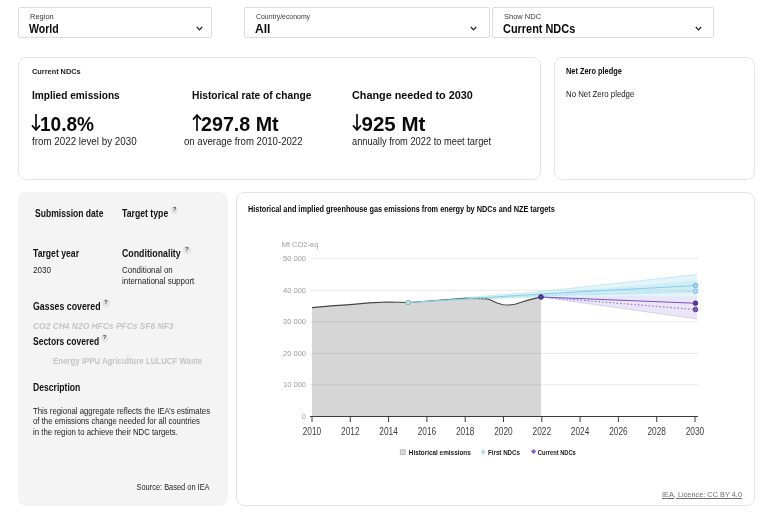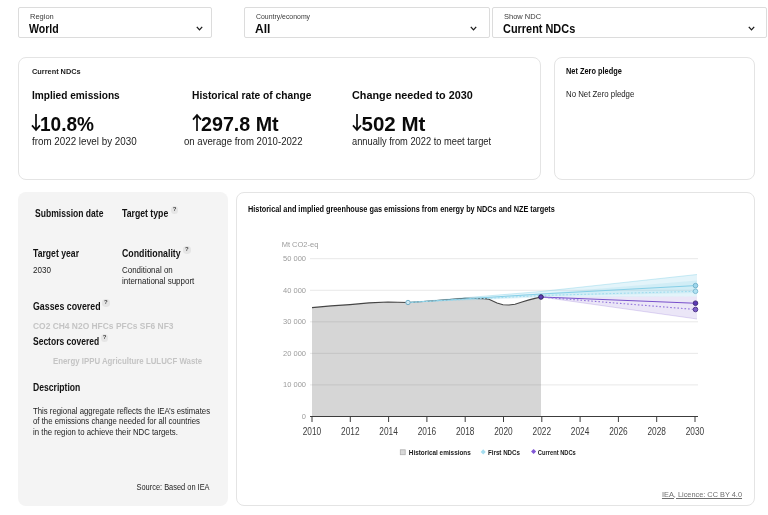--- a/index.html
+++ b/index.html
@@ -29,21 +29,21 @@
       <path d="M0.8 0.9 L3.5 3.9 L6.2 0.9" fill="none" stroke="#1a1a1a" stroke-width="1.3"></path>
     </svg>
 </div>
 <div class="sel" style="left:244px; width:246px;">
   <div class="lab"><span class="sx" style="transform:scaleX(.92)">Country/economy</span></div>
     <div class="val">All</div>
   <svg style="right:12px" width="7" height="5" viewBox="0 0 7 5">
       <path d="M0.8 0.9 L3.5 3.9 L6.2 0.9" fill="none" stroke="#1a1a1a" stroke-width="1.3"></path>
     </svg>
 </div>
-<div class="sel" style="left:492px; width:275px;">
+<div class="sel" style="left:492px; width:222px;">
   <div class="lab">Show NDC</div>
     <div class="val"><span class="sx" style="transform:scaleX(.91)">Current NDCs</span></div>
   <svg style="right:11px" width="7" height="5" viewBox="0 0 7 5">
       <path d="M0.8 0.9 L3.5 3.9 L6.2 0.9" fill="none" stroke="#1a1a1a" stroke-width="1.3"></path>
     </svg>
 </div>
 
 <div class="card" style="left:18px; top:57px; width:523px; height:123px;"></div>
 <div class="abs" style="left:31.5px; top:67px; font-size:8px; font-weight:bold; color:#1a1a1a;"><span class="sx" style="transform:scaleX(.92)">Current NDCs</span></div>
 <div class="hdr" style="left:32px; top:89px;"><span class="sx" style="transform:scaleX(.88)">Implied emissions</span></div>
@@ -53,38 +53,38 @@
     <path d="M5 1 V16.8 M1 12.4 L5 17 L9 12.4" fill="none" stroke="#0a0a0a" stroke-width="1.7"></path>
   </svg>
 <div class="big" style="left:40px; top:112px;"><span class="sx" style="transform:scaleX(.93)">10.8%</span></div>
 <svg class="abs" style="left:191.5px; top:112.5px;" width="10" height="19" viewBox="0 0 10 19">
     <path d="M5 18 V2.2 M1 6.6 L5 2 L9 6.6" fill="none" stroke="#0a0a0a" stroke-width="1.7"></path>
   </svg>
 <div class="big" style="left:200.8px; top:112px;"><span class="sx" style="transform:scaleX(.96)">297.8 Mt</span></div>
 <svg class="abs" style="left:352px; top:112.5px;" width="10" height="19" viewBox="0 0 10 19">
     <path d="M5 1 V16.8 M1 12.4 L5 17 L9 12.4" fill="none" stroke="#0a0a0a" stroke-width="1.7"></path>
   </svg>
-<div class="big" style="left:361.5px; top:112px;"><span class="sx" style="transform:scaleX(1)">502 Mt</span></div>
+<div class="big" style="left:361.5px; top:112px;"><span class="sx" style="transform:scaleX(1)">925 Mt</span></div>
 <div class="cap" style="left:32px; top:135.5px;"><span class="sx" style="transform:scaleX(.98)">from 2022 level by 2030</span></div>
 <div class="cap" style="left:184px; top:135.5px;"><span class="sx" style="transform:scaleX(.96)">on average from 2010-2022</span></div>
 <div class="cap" style="left:352px; top:135.5px;"><span class="sx" style="transform:scaleX(.93)">annually from 2022 to meet target</span></div>
 
 <div class="card" style="left:554px; top:57px; width:201px; height:123px;"></div>
 <div class="abs" style="left:566px; top:66px; font-size:8.3px; font-weight:bold; color:#0a0a0a;"><span class="sx" style="transform:scaleX(.89)">Net Zero pledge</span></div>
 <div class="abs" style="left:566px; top:88.5px; font-size:9px; color:#222;"><span class="sx" style="transform:scaleX(.87)">No Net Zero pledge</span></div>
 
 <div class="abs" style="left:18px; top:192px; width:210px; height:314px; background:#f4f4f4; border-radius:8px;"></div>
 <div class="abs b10" style="left:28px; top:208px;padding-left:7px;"><span class="sx" style="transform:scaleX(.855)">Submission date</span></div>
 <div class="abs b10" style="left:122px; top:208px;"><span class="sx" style="transform:scaleX(.87)">Target type</span></div>
 <div class="abs b10" style="left:33px; top:247.5px;"><span class="sx" style="transform:scaleX(.865)">Target year</span></div>
 <div class="abs b10" style="left:122px; top:247.5px;"><span class="sx" style="transform:scaleX(.88)">Conditionality</span></div>
 <div class="abs" style="left:33px; top:264px; font-size:9.5px; color:#222;"><span class="sx" style="transform:scaleX(.85)">2030</span></div>
 <div class="abs" style="left:122px; top:264px; font-size:9.5px; color:#222; line-height:11.4px;"><span class="sx" style="transform:scaleX(.835)">Conditional on</span><br><span class="sx" style="transform:scaleX(.84)">international support</span></div>
 <div class="abs b10" style="left:33px; top:300.5px;"><span class="sx" style="transform:scaleX(.88)">Gasses covered</span></div>
-<div class="abs gray-list" style="left:33px; top:319.5px;"><span class="sx" style="transform:scaleX(.887)">CO2 CH4 N2O HFCs PFCs SF6 NF3</span></div>
+<div class="abs gray-list" style="left:33px; top:319.5px;font-style:italic;"><span class="sx" style="transform:scaleX(.887)">CO2 CH4 N2O HFCs PFCs SF6 NF3</span></div>
 <div class="abs b10" style="left:33px; top:335.5px;"><span class="sx" style="transform:scaleX(.85)">Sectors covered</span></div>
 <div class="abs gray-list" style="left:33px; top:354.5px;padding-left:20px;"><span class="sx" style="transform:scaleX(.825)">Energy IPPU Agriculture LULUCF Waste</span></div>
 <div class="abs b10" style="left:33px; top:382px;"><span class="sx" style="transform:scaleX(.86)">Description</span></div>
 <div class="abs" style="left:33px; top:405.5px; font-size:9.4px; line-height:10.5px; color:#222;">
     <span class="sx" style="transform:scaleX(.83); display:block;">This regional aggregate reflects the IEA’s estimates<br>of the emissions change needed for all countries<br>in the region to achieve their NDC targets.</span>
   </div>
 <div class="abs" style="left:33px; top:482px; width:177px; text-align:right; font-size:9px; color:#222;"><span class="sxr" style="transform:scaleX(.825)">Source: Based on IEA</span></div>
 
 <div class="abs qq" style="left:170.8px; top:206.3px;">?</div>
 <div class="abs qq" style="left:183px; top:246px;">?</div>

